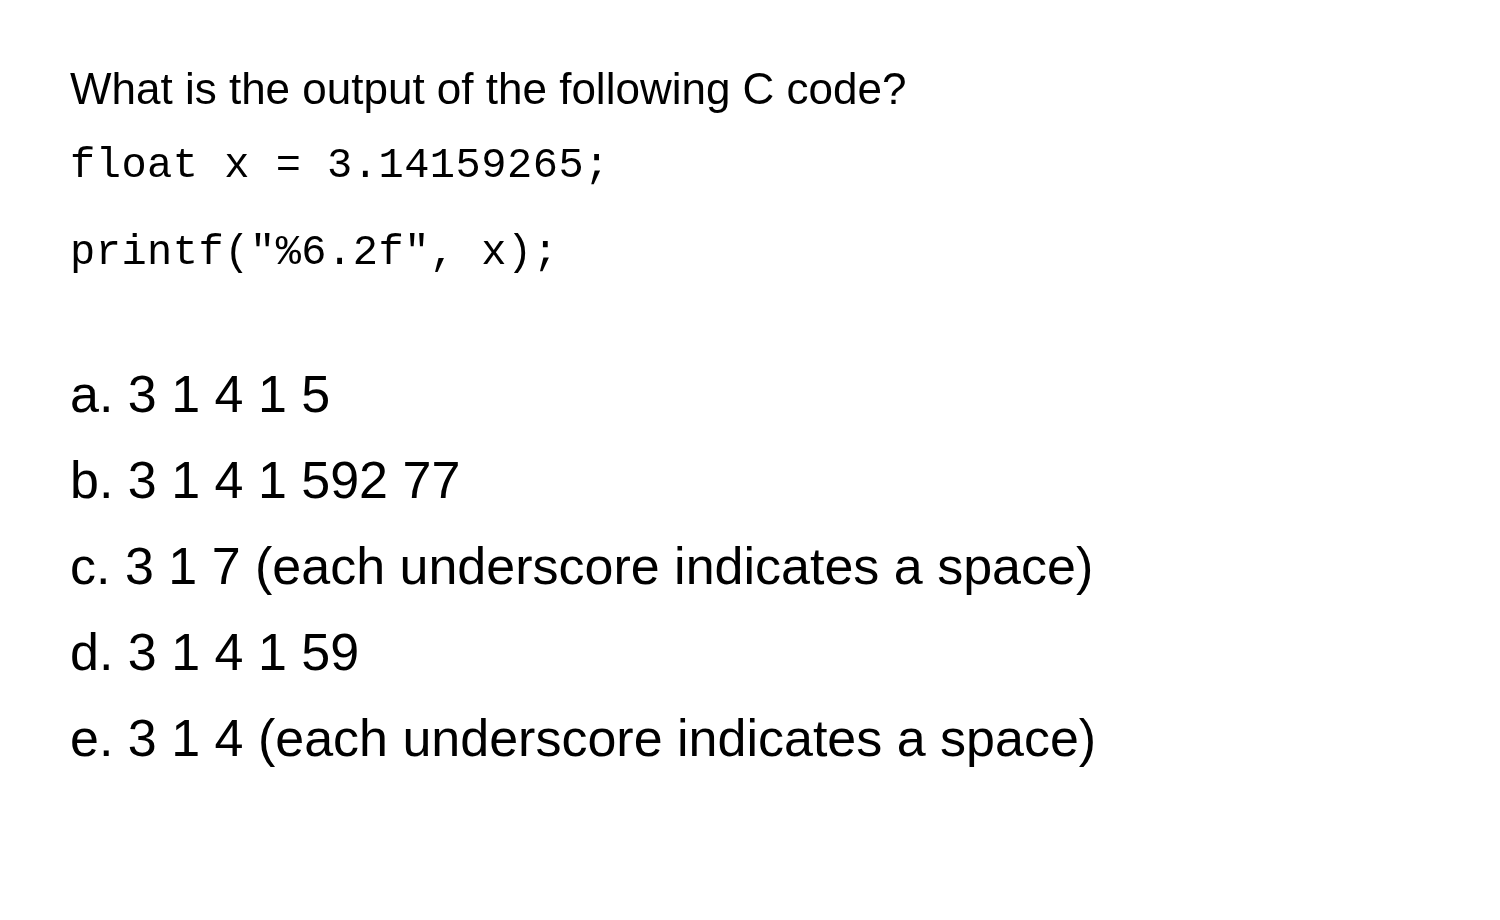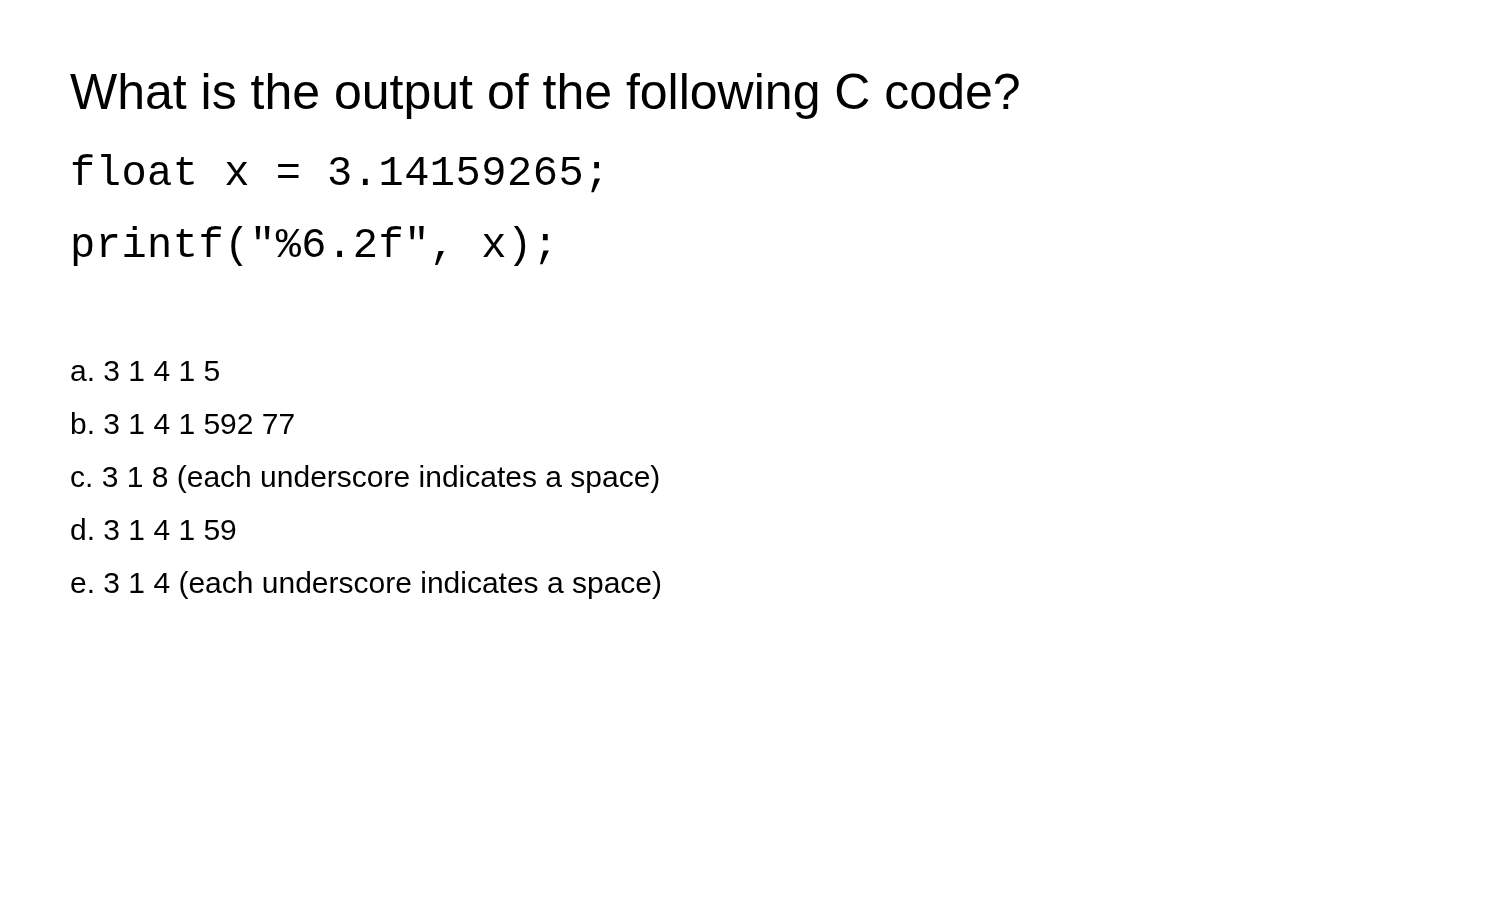--- a/index.html
+++ b/index.html
@@ -9,47 +9,47 @@
     }
     body {
       width: 1500px;
       height: 920px;
       background: #ffffff;
       font-family: -apple-system, BlinkMacSystemFont, "Segoe UI", Helvetica, Arial, sans-serif;
       color: #000000;
       padding: 60px 70px;
     }
     .question-text {
-      font-size: 50px;
+      font-size: 44px;
       font-weight: 400;
       line-height: 1.3;
       margin-bottom: 18px;
     }
     .code-line {
       font-family: "Courier New", Courier, monospace;
       font-size: 42px;
       font-weight: 400;
       line-height: 1.5;
-      margin-bottom: 9px;
+      margin-bottom: 24px;
       letter-spacing: 0.5px;
     }
     .code-line.last {
       margin-bottom: 70px;
     }
     .option {
-      font-size: 30px;
+      font-size: 52px;
       font-weight: 400;
       line-height: 1.5;
       margin-bottom: 8px;
     }
   </style>
 </head>
 <body>
 
 <div class="question-text">What is the output of the following C code?</div>
 <div class="code-line">float x = 3.14159265;</div>
 <div class="code-line last">printf("%6.2f", x);</div>
 
 <div class="option">a. 3 1 4 1 5</div>
 <div class="option">b. 3 1 4 1 592 77</div>
-<div class="option">c. 3 1 8 (each underscore indicates a space)</div>
+<div class="option">c. 3 1 7 (each underscore indicates a space)</div>
 <div class="option">d. 3 1 4 1 59</div>
 <div class="option">e. 3 1 4 (each underscore indicates a space)</div>
 
 </body></html>

